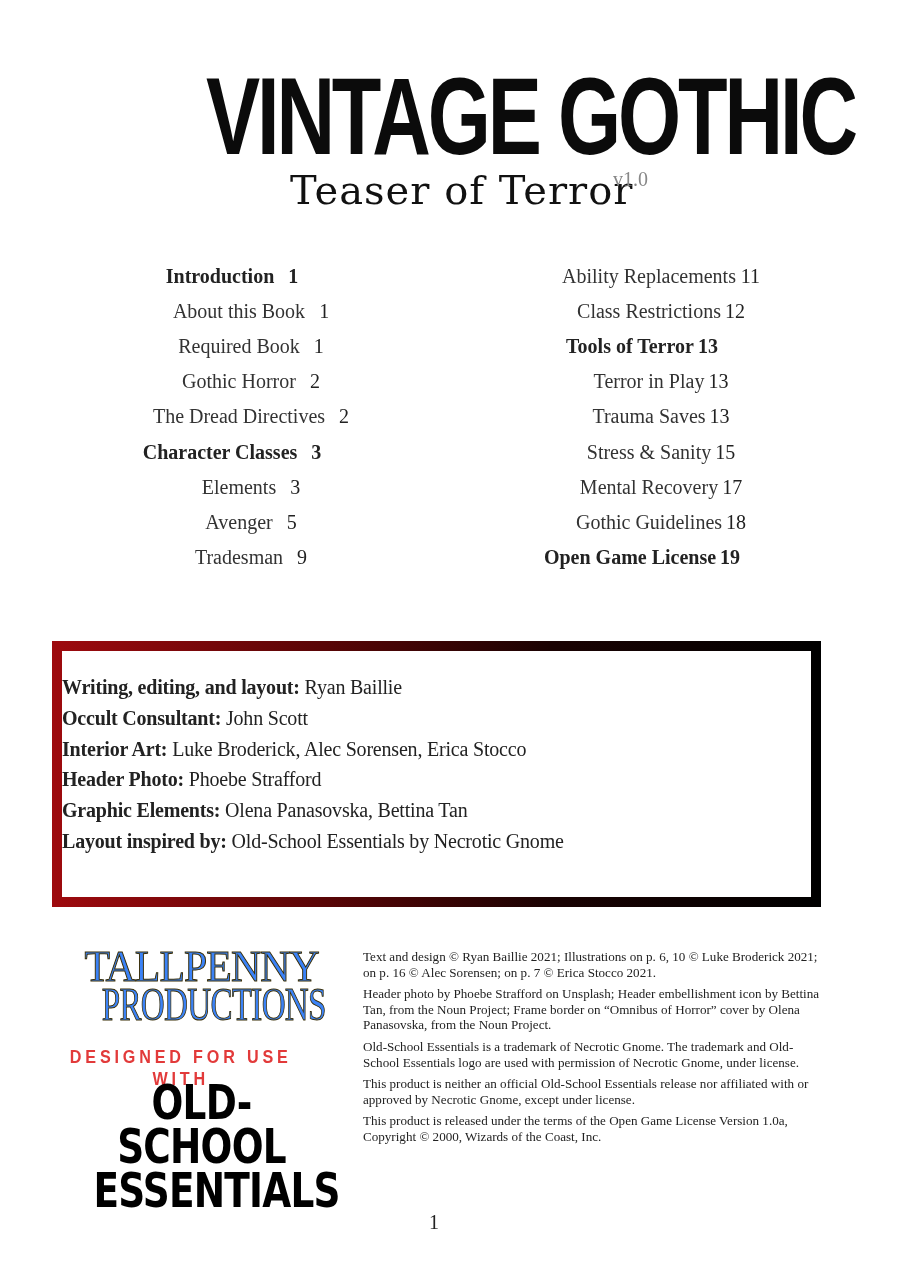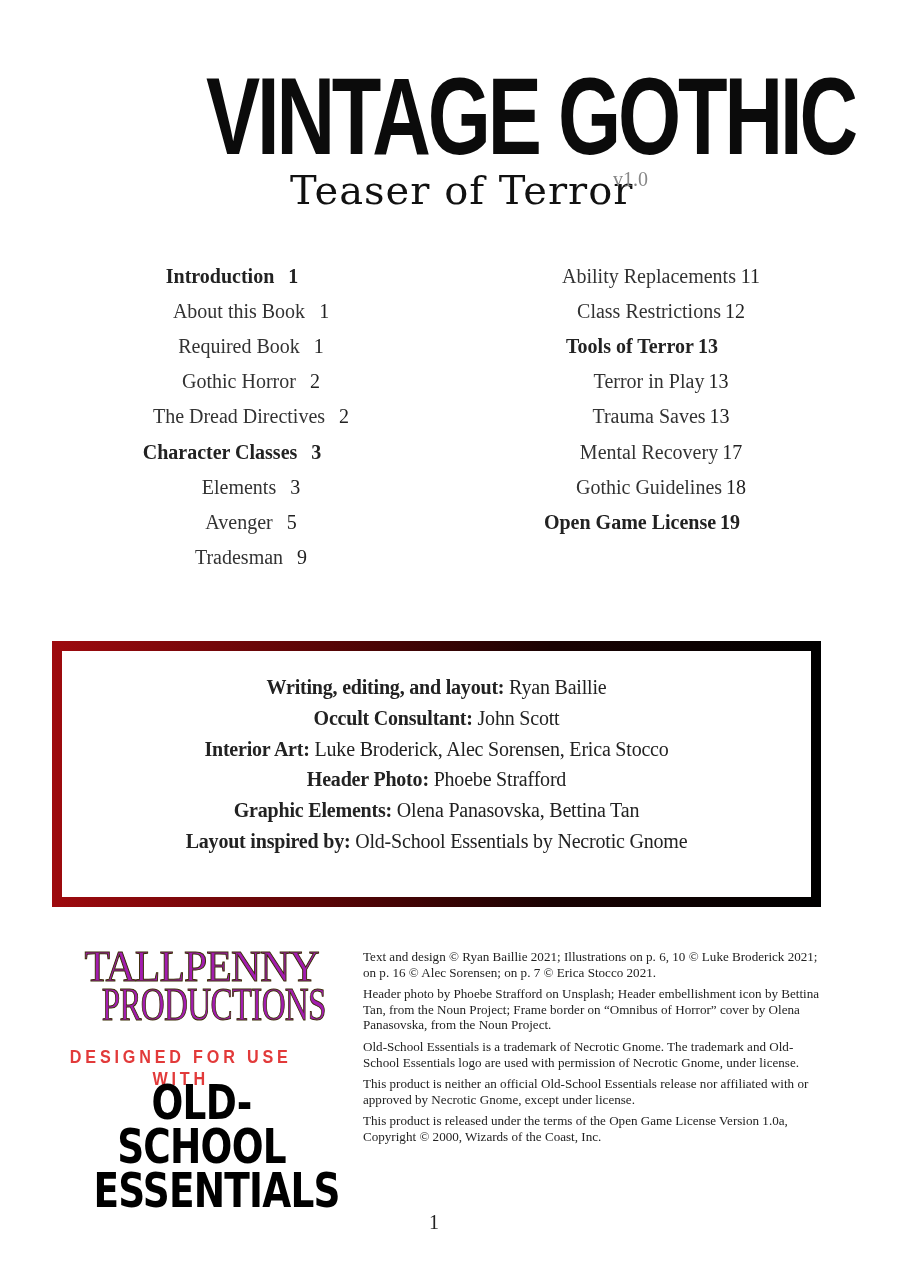--- a/index.html
+++ b/index.html
@@ -8,24 +8,24 @@
   .subtitle { position:absolute; left:290px; top:165px; font-family:"DejaVu Serif", serif; font-size:40px; line-height:50px; color:#111; letter-spacing:1px; }
   .version { position:absolute; left:613px; top:168px; font-family:"Liberation Serif", serif; font-size:20px; color:#888; }
   .toc { position:absolute; top:259px; font-size:20px; }
   .toc-col-left { left:52px; width:360px; }
   .toc-col-right { left:461px; width:362px; }
   .toc-row { height:35.1px; display:flex; justify-content:center; align-items:center; }
   .toc-row.section { font-weight:bold; color:#222; }
   .toc-row.sub .toc-label { padding-left:38px; color:#333; }
   .toc-row .toc-page { min-width:24px; text-align:right; }
   .credits-frame { position:absolute; left:52px; top:641px; width:769px; height:266px; box-sizing:border-box; padding:10px; background:linear-gradient(90deg, #9e0a0e 0%, #5a0506 35%, #1a0202 65%, #000 100%); }
-  .credits-inner { width:100%; height:100%; background:#fff; box-sizing:border-box; padding-top:21px; text-align:center; }
+  .credits-inner { width:100%; height:100%; background:#fff; box-sizing:border-box; padding-top:21px; }
   .credit-line { font-size:20px; line-height:30.8px; color:#222; font-family:"Liberation Serif", serif; letter-spacing:-0.2px; }
   .credit-line b { font-weight:bold; }
-  .logo-tallpenny { position:absolute; left:63px; top:948px; width:277px; text-align:center; font-family:"Liberation Serif", serif; color:#a21caf; -webkit-text-stroke:1px #3a2e05; font-size:44px; line-height:38px; letter-spacing:-1px; }
+  .logo-tallpenny { position:absolute; left:63px; top:948px; width:277px; text-align:center; font-family:"Liberation Serif", serif; color:#3b82f6; -webkit-text-stroke:1px #3a2e05; font-size:44px; line-height:38px; letter-spacing:-1px; }
   .logo-tallpenny .line1 { transform:scaleX(0.95); }
   .logo-tallpenny .line2 { transform:scaleX(0.72); transform-origin:center; font-size:46px; }
   .designed { position:absolute; left:63px; top:1046px; width:277px; text-align:center; font-family:"Liberation Sans", sans-serif; font-size:19px; color:#e23a3a; letter-spacing:4.5px; font-weight:bold; transform:scaleX(0.85); transform-origin:left center; }
   .ose { position:absolute; left:63px; top:1080px; width:277px; font-family:"DejaVu Sans", sans-serif; font-weight:bold; color:#000; font-size:48px; line-height:44px; letter-spacing:-1px; text-align:center; }
   .ose div { transform:scaleX(0.78); transform-origin:center; }
   .legal { position:absolute; left:363px; top:949px; width:460px; font-size:13.1px; line-height:15.6px; color:#222; }
   .legal p { margin:0 0 6px 0; }
   .page-number { position:absolute; left:429px; top:1211px; font-size:20px; color:#222; }
 </style>
 </head>
@@ -89,20 +89,24 @@
     </div>
   <div class="toc-row sub">
       <span class="toc-label">Terror in Play</span>
       <span class="toc-page">13</span>
     </div>
   <div class="toc-row sub">
       <span class="toc-label">Trauma Saves</span>
       <span class="toc-page">13</span>
     </div>
   <div class="toc-row sub">
+      <span class="toc-label">Stress &amp; Sanity</span>
+      <span class="toc-page">15</span>
+    </div>
+  <div class="toc-row sub">
       <span class="toc-label">Mental Recovery</span>
       <span class="toc-page">17</span>
     </div>
   <div class="toc-row sub">
       <span class="toc-label">Gothic Guidelines</span>
       <span class="toc-page">18</span>
     </div>
   <div class="toc-row section">
       <span class="toc-label">Open Game License</span>
       <span class="toc-page">19</span>

